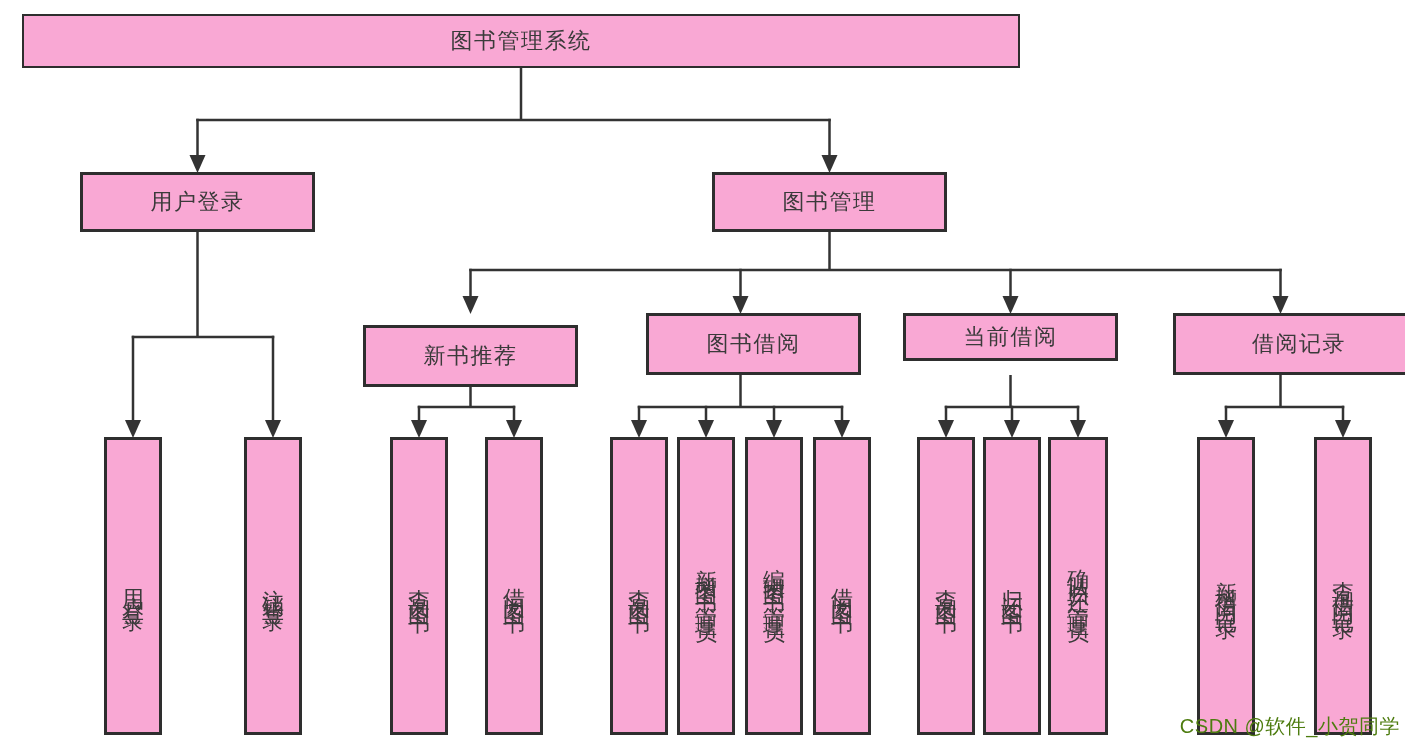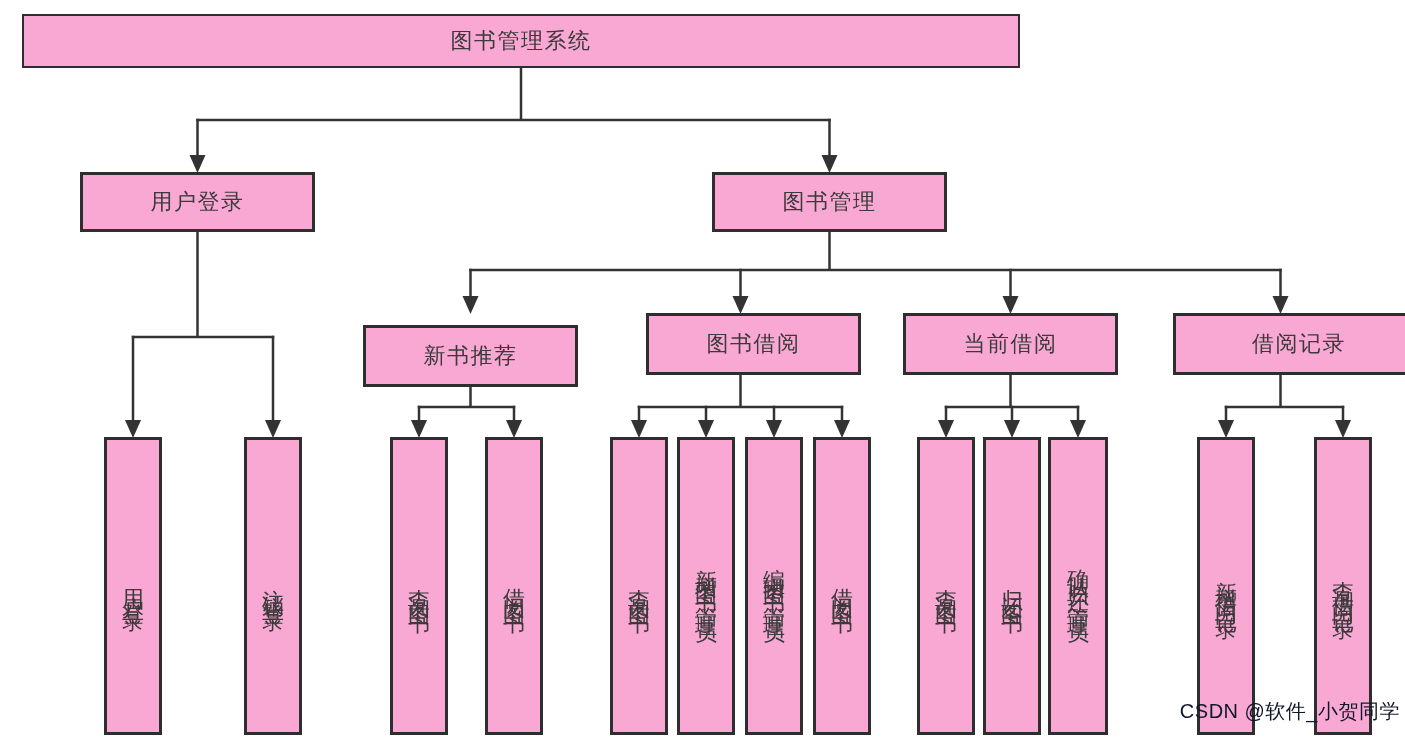--- a/index.html
+++ b/index.html
@@ -47,23 +47,23 @@
     writing-mode: vertical-rl;
     text-orientation: mixed;
     letter-spacing: 0.35em;
     line-height: 50px;
     text-align: center;
     overflow: hidden;
   }
   #watermark {
     position: absolute;
     right: 5px;
-    bottom: 22px;
+    bottom: 7px;
     font-size: 20px;
-    color: #0f172a;
+    color: #4d7c0f;
     letter-spacing: 0.5px;
     z-index: 3;
     white-space: nowrap;
   }
 </style>
 </head>
 <body>
 
 <div id="canvas">
   <svg id="connectors" xmlns="http://www.w3.org/2000/svg" viewBox="0 0 1405 747">
@@ -119,21 +119,21 @@
       <polygon points="1218,420 1234,420 1226,438" fill="#333333"></polygon>
       <line x1="1343" y1="405.75" x2="1343" y2="421" stroke="#333333" stroke-width="2.5"></line>
       <polygon points="1335,420 1351,420 1343,438" fill="#333333"></polygon>
     </svg>
   <div id="watermark">CSDN @软件_小贺同学</div>
 <div class="node root horizontal" style="left: 22px; top: 14px; width: 998px; height: 54px;">图书管理系统</div>
     <div class="node branch horizontal" style="left: 80px; top: 172px; width: 235px; height: 60px;">用户登录</div>
     <div class="node branch horizontal" style="left: 712px; top: 172px; width: 235px; height: 60px;">图书管理</div>
     <div class="node branch horizontal" style="left: 363px; top: 313px; width: 215px; height: 62px; margin-top: 12px;">新书推荐</div>
     <div class="node branch horizontal" style="left: 633px; top: 313px; width: 215px; height: 62px; margin-left: 13px;">图书借阅</div>
-    <div class="node branch horizontal" style="left: 903px; top: 313px; width: 215px; height: 62px;">当前借阅</div>
+    <div class="node branch horizontal" style="left: 903px; top: 313px; width: 215px; height: 48px;">当前借阅</div>
     <div class="node branch horizontal" style="left: 1173px; top: 313px; width: 252px; height: 62px; font-family: Liberation Serif, serif;">借阅记录</div>
     <div class="node leaf vertical" style="left: 104px; top: 437px; width: 58px; height: 298px;">用户登录</div>
     <div class="node leaf vertical" style="left: 244px; top: 437px; width: 58px; height: 298px;">注销登录</div>
     <div class="node leaf vertical" style="left: 390px; top: 437px; width: 58px; height: 298px;">查询图书</div>
     <div class="node leaf vertical" style="left: 485px; top: 437px; width: 58px; height: 298px;">借阅图书</div>
     <div class="node leaf vertical" style="left: 610px; top: 437px; width: 58px; height: 298px;">查询图书</div>
     <div class="node leaf vertical" style="left: 677px; top: 437px; width: 58px; height: 298px;">新增图书（管理员）</div>
     <div class="node leaf vertical" style="left: 745px; top: 437px; width: 58px; height: 298px;">编辑图书（管理员）</div>
     <div class="node leaf vertical" style="left: 813px; top: 437px; width: 58px; height: 298px;">借阅图书</div>
     <div class="node leaf vertical" style="left: 917px; top: 437px; width: 58px; height: 298px;">查询图书</div>

